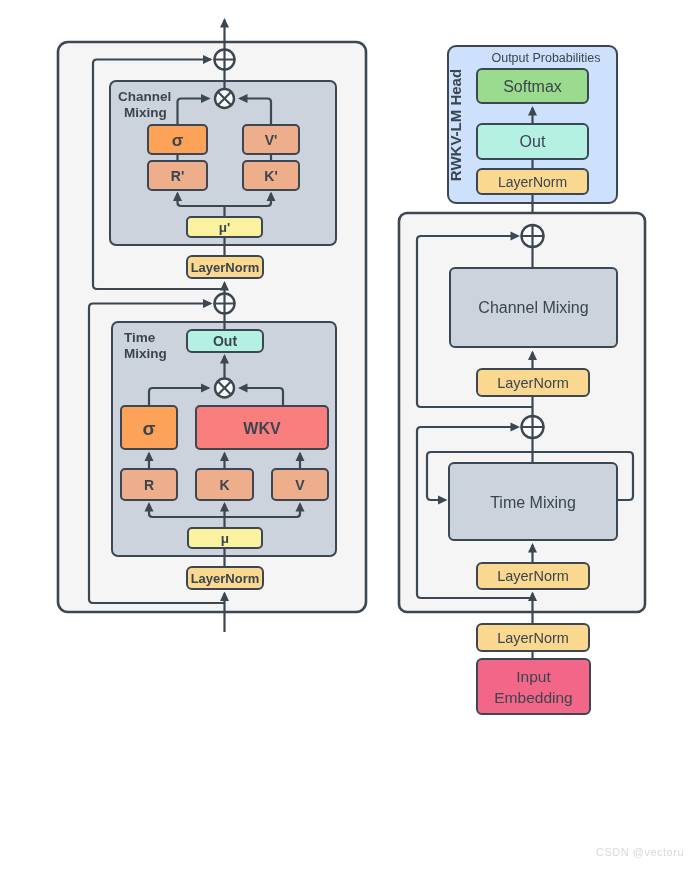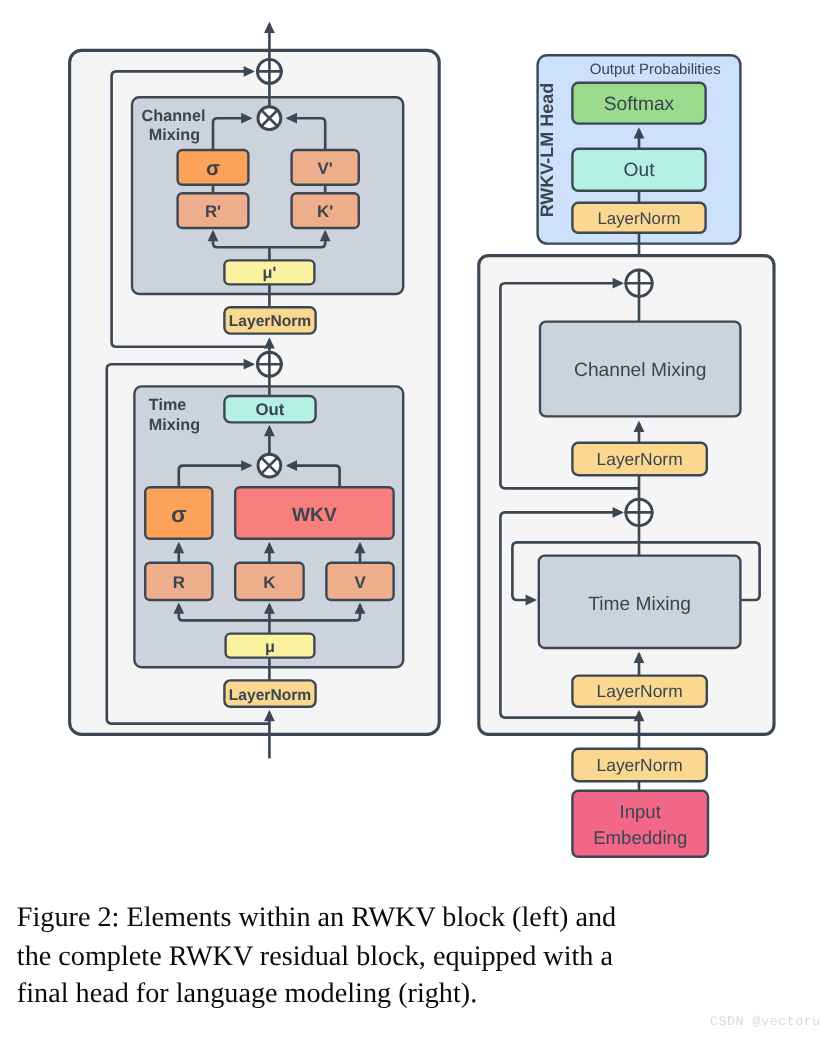--- a/index.html
+++ b/index.html
@@ -8,21 +8,21 @@
   .edge{fill:none;stroke:#3C4754;stroke-width:2.2;}
   .node{stroke:#3C4754;stroke-width:2;}
   .panel{stroke:#3C4754;stroke-width:2.6;}
   .container{stroke:#3C4754;stroke-width:2;}
   .op{fill:#FFFFFF;stroke:#3C4754;stroke-width:2.4;}
   .opline{stroke:#3C4754;stroke-width:2.2;stroke-linecap:round;}
   .t{font-family:"Liberation Sans",sans-serif;fill:#3A4550;}
   .b{font-weight:bold;}
   .caption{position:absolute;left:14px;top:750px;width:664px;
            font-family:"Liberation Serif",serif;font-size:23.5px;line-height:31.5px;color:#0b0b0b;}
-  .watermark{position:absolute;right:6px;top:846px;font-family:Liberation Mono, monospace;
+  .watermark{position:absolute;right:6px;top:846px;font-family:Liberation Sans, sans-serif;
              font-size:11px;color:#D9D9D9;letter-spacing:0.5px;}
 </style>
 </head>
 <body>
 
 <div class="stage">
 
 <svg width="690" height="745" viewBox="0 0 690 745">
   <defs>
     <marker id="ah" viewBox="0 0 10 10" refX="8" refY="5" markerUnits="userSpaceOnUse" markerWidth="10" markerHeight="10" orient="auto-start-reverse">
@@ -214,21 +214,16 @@
     <text class="t" x="533" y="642.5" font-size="14.5" text-anchor="middle">LayerNorm</text>
 
     <line class="edge" x1="532.5" y1="659" x2="532.5" y2="651"></line>
 
     <rect class="node" x="477" y="659" width="113" height="55" rx="5" stroke-width="2.2" fill="#F26788"></rect>
     <text class="t" x="533.5" y="682" font-size="15.5" text-anchor="middle">Input</text>
     <text class="t" x="533.5" y="703" font-size="15.5" text-anchor="middle">Embedding</text>
   </g>
 </svg>
 
-<div class="caption">
-  <div>Figure 2: Elements within an RWKV block (left) and</div>
-  <div>the complete RWKV residual block, equipped with a</div>
-  <div>final head for language modeling (right).</div>
+
+<div class="watermark">CSDN @vectoru</div>
+
 </div>
 
-<div class="watermark">CSDN @vectoru</div>
-
-</div>
-
 </body></html>

